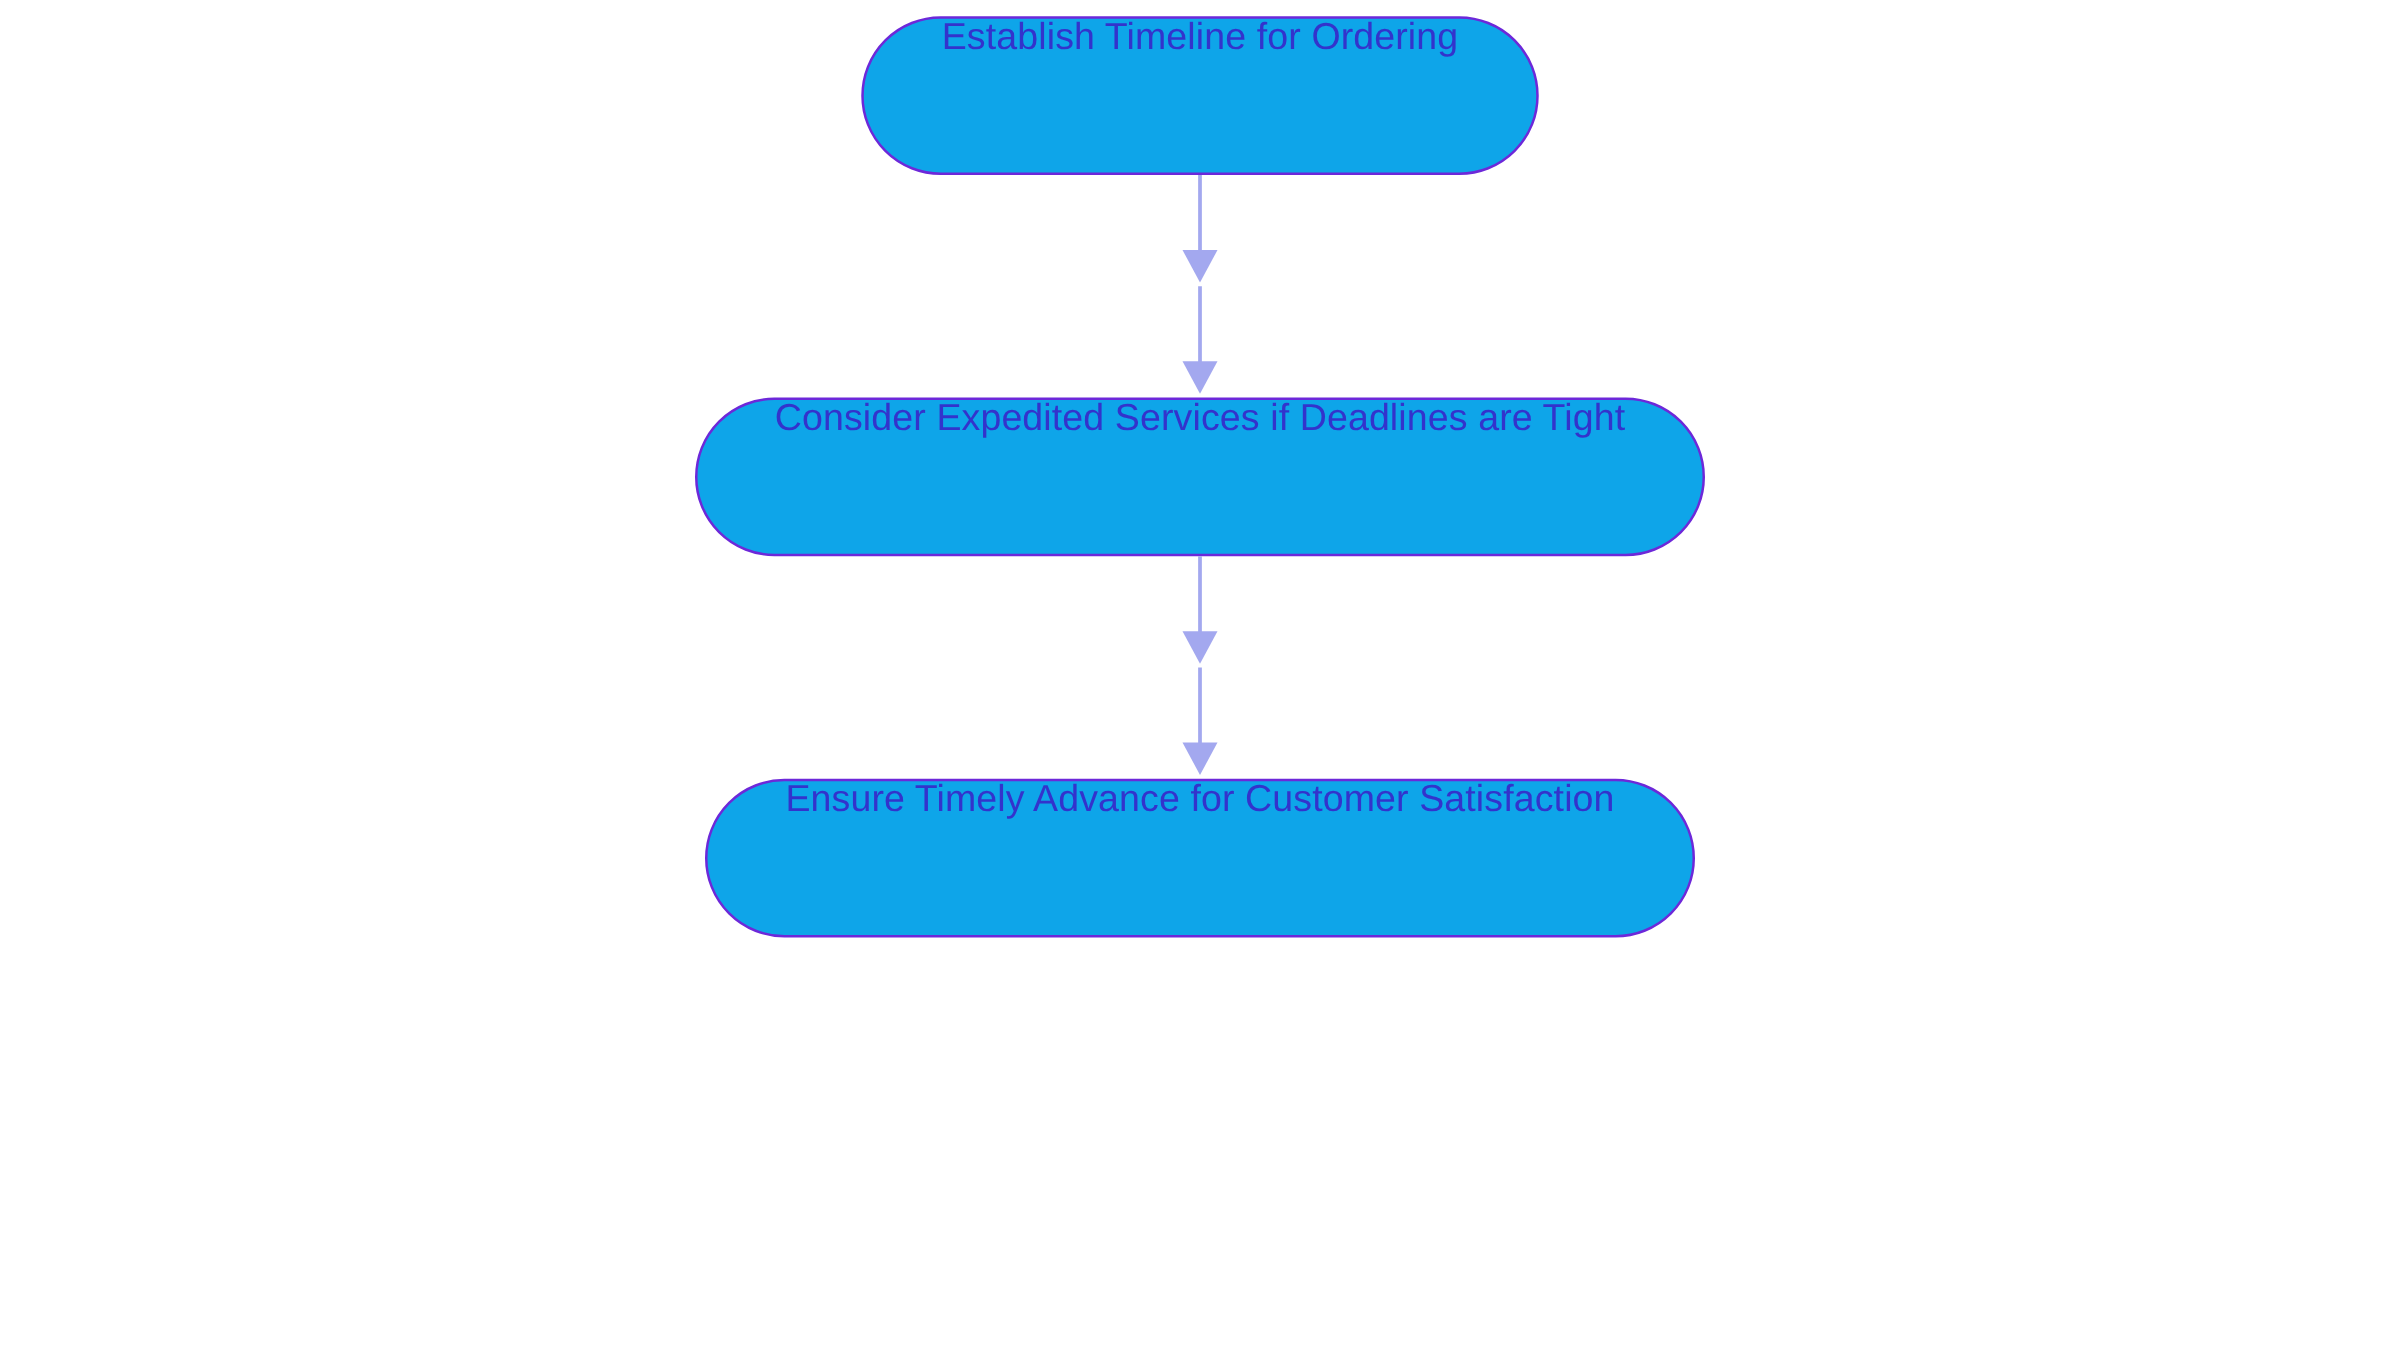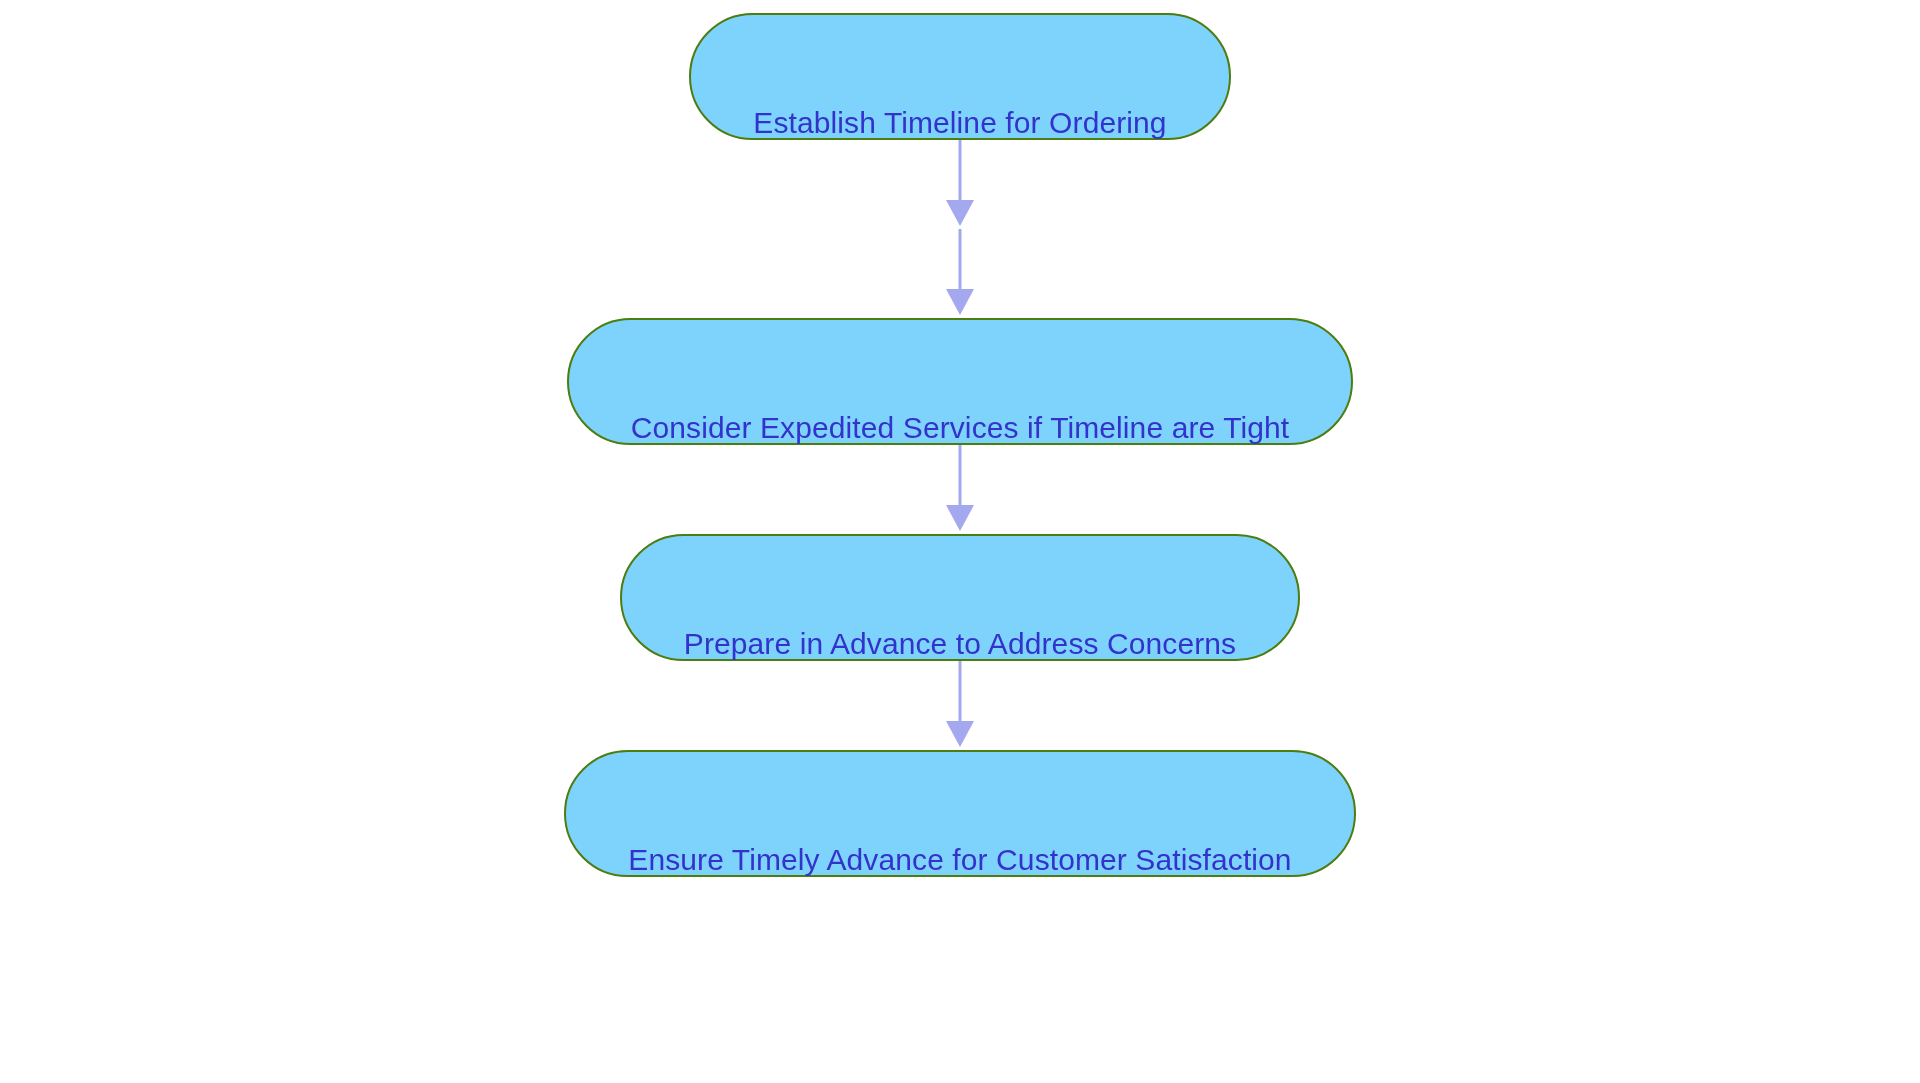--- a/index.html
+++ b/index.html
@@ -24,24 +24,24 @@
     justify-content: flex-start;
     box-sizing: border-box;
     padding-top: 13px;
   }
 
   .node {
     position: relative;
     height: 127px;
     box-sizing: border-box;
     display: flex;
-    align-items: flex-end;
+    align-items: flex-start;
     justify-content: center;
-    background: #7dd3fc;
-    border: 2px solid #4d7c0f;
+    background: #0ea5e9;
+    border: 2px solid #6d28d9;
     border-radius: 63.5px;
     padding: 0 62px;
     flex: 0 0 auto;
   }
 
   .node-label {
     font-size: 30px;
     line-height: 1;
     color: #3333cc;
     white-space: nowrap;
@@ -82,33 +82,30 @@
 
 
   <div class="connector">
     <svg viewBox="0 0 40 89" xmlns="http://www.w3.org/2000/svg">
       <line x1="20" y1="0" x2="20" y2="64" stroke="#a3a8ef" stroke-width="3"></line>
       <polygon points="20,86 6,60 34,60" fill="#a3a8ef"></polygon>
     </svg>
   </div>
 
   <div class="node">
-    <span class="node-label">Consider Expedited Services if Timeline are Tight</span>
+    <span class="node-label">Consider Expedited Services if Deadlines are Tight</span>
   </div>
 
   <div class="connector">
     <svg viewBox="0 0 40 89" xmlns="http://www.w3.org/2000/svg">
       <line x1="20" y1="0" x2="20" y2="64" stroke="#a3a8ef" stroke-width="3"></line>
       <polygon points="20,86 6,60 34,60" fill="#a3a8ef"></polygon>
     </svg>
   </div>
 
-  <div class="node">
-    <span class="node-label">Prepare in Advance to Address Concerns</span>
-  </div>
 
   <div class="connector">
     <svg viewBox="0 0 40 89" xmlns="http://www.w3.org/2000/svg">
       <line x1="20" y1="0" x2="20" y2="64" stroke="#a3a8ef" stroke-width="3"></line>
       <polygon points="20,86 6,60 34,60" fill="#a3a8ef"></polygon>
     </svg>
   </div>
 
   <div class="node">
     <span class="node-label">Ensure Timely Advance for Customer Satisfaction</span>

